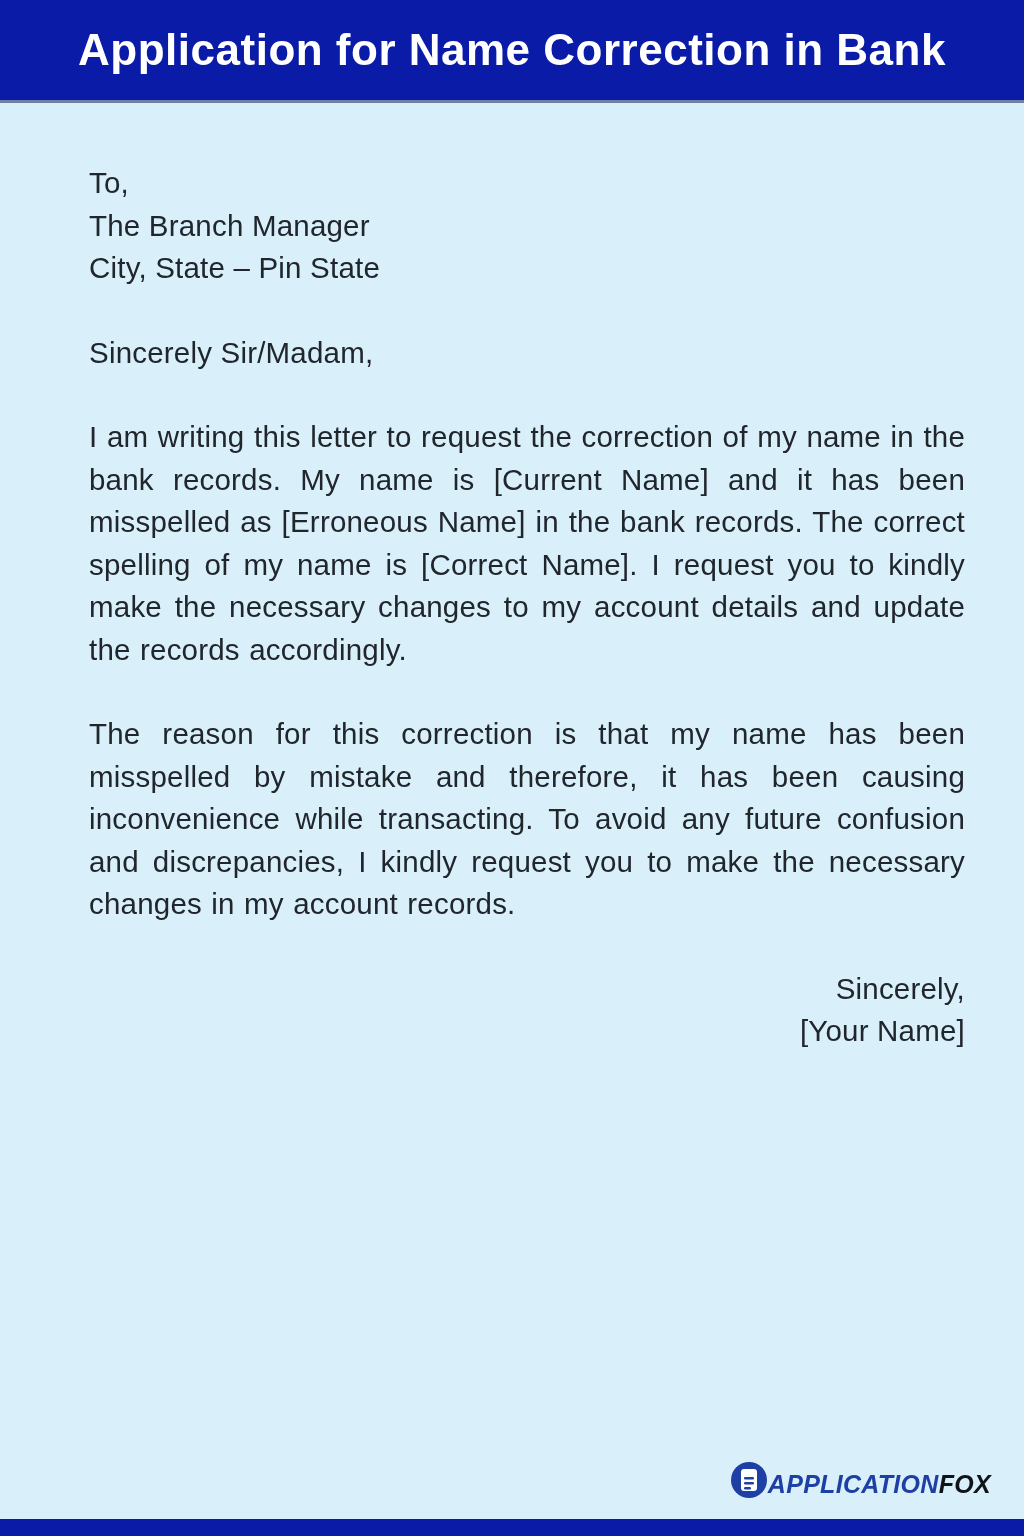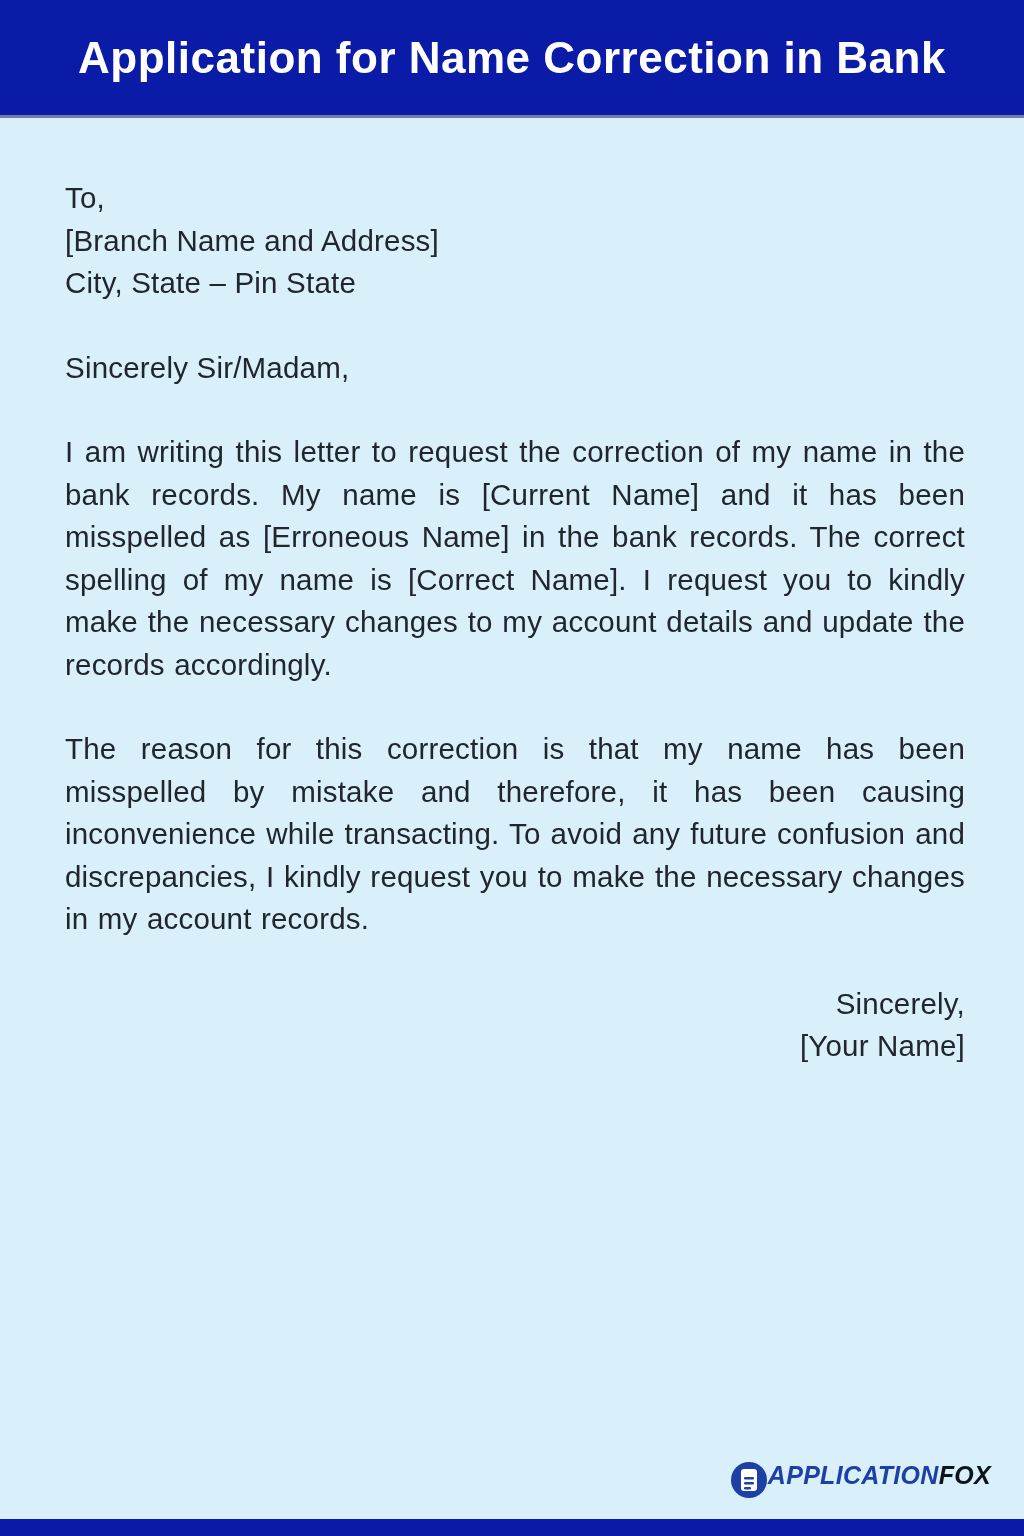--- a/index.html
+++ b/index.html
@@ -5,39 +5,40 @@
   * { margin: 0; padding: 0; box-sizing: border-box; }
   html, body { width: 1024px; height: 1536px; }
   body {
     position: relative;
     background: #d9f0fb;
     font-family: "Liberation Sans", sans-serif;
     color: #21262d;
     overflow: hidden;
   }
   .header {
-    height: 115px;
+    height: 100px;
     background: #0a1ba8;
     display: flex;
     align-items: center;
     justify-content: center;
     box-shadow: 0 3px 0 rgba(25, 35, 95, 0.55);
   }
   .header h1 {
     color: #ffffff;
     font-size: 44px;
     font-weight: bold;
     letter-spacing: 0.5px;
     white-space: nowrap;
   }
   .content {
     padding: 0 59px 0 65px;
     font-size: 29.5px;
     line-height: 42.5px;
     letter-spacing: 0.2px;
+    margin-left: 24px;
   }
   .address { margin-top: 62px; }
   .subject { margin-top: 41px; }
   .salutation { margin-top: 42px; }
   .body-para {
     margin-top: 42px;
     text-align: justify;
     word-spacing: 1px;
   }
   .thanks { margin-top: 42px; }
@@ -47,21 +48,21 @@
     left: 0; bottom: 0;
     width: 100%;
     height: 17px;
     background: #0a1ba8;
   }
   .brand {
     position: absolute;
     right: 33px;
     bottom: 37px;
     display: flex;
-    align-items: flex-start;
+    align-items: flex-end;
   }
   .brand-icon { width: 38px; height: 38px; display: block; }
   .brand-text {
     font-size: 25px;
     font-weight: bold;
     font-style: italic;
     letter-spacing: 0.3px;
     white-space: nowrap;
   }
   .brand-text .blue { color: #1e3fa4; }
@@ -71,21 +72,21 @@
 <body>
 
 <div class="header">
   <h1>Application for Name Correction in Bank</h1>
 </div>
 
 <div class="content">
 
   <div class="address">
     <div>To,</div>
-    <div>[Branch Name and Address]</div>
+    <div>The Branch Manager</div>
     <div>City, State – Pin State</div>
   </div>
 
 
   <div class="salutation">Sincerely Sir/Madam,</div>
 
   <p class="body-para">I am writing this letter to request the correction of my name in the bank records. My name is [Current Name] and it has been misspelled as [Erroneous Name] in the bank records. The correct spelling of my name is [Correct Name]. I request you to kindly make the necessary changes to my account details and update the records accordingly.</p>
   <p class="body-para">The reason for this correction is that my name has been misspelled by mistake and therefore, it has been causing inconvenience while transacting. To avoid any future confusion and discrepancies, I kindly request you to make the necessary changes in my account records.</p>
 
 

